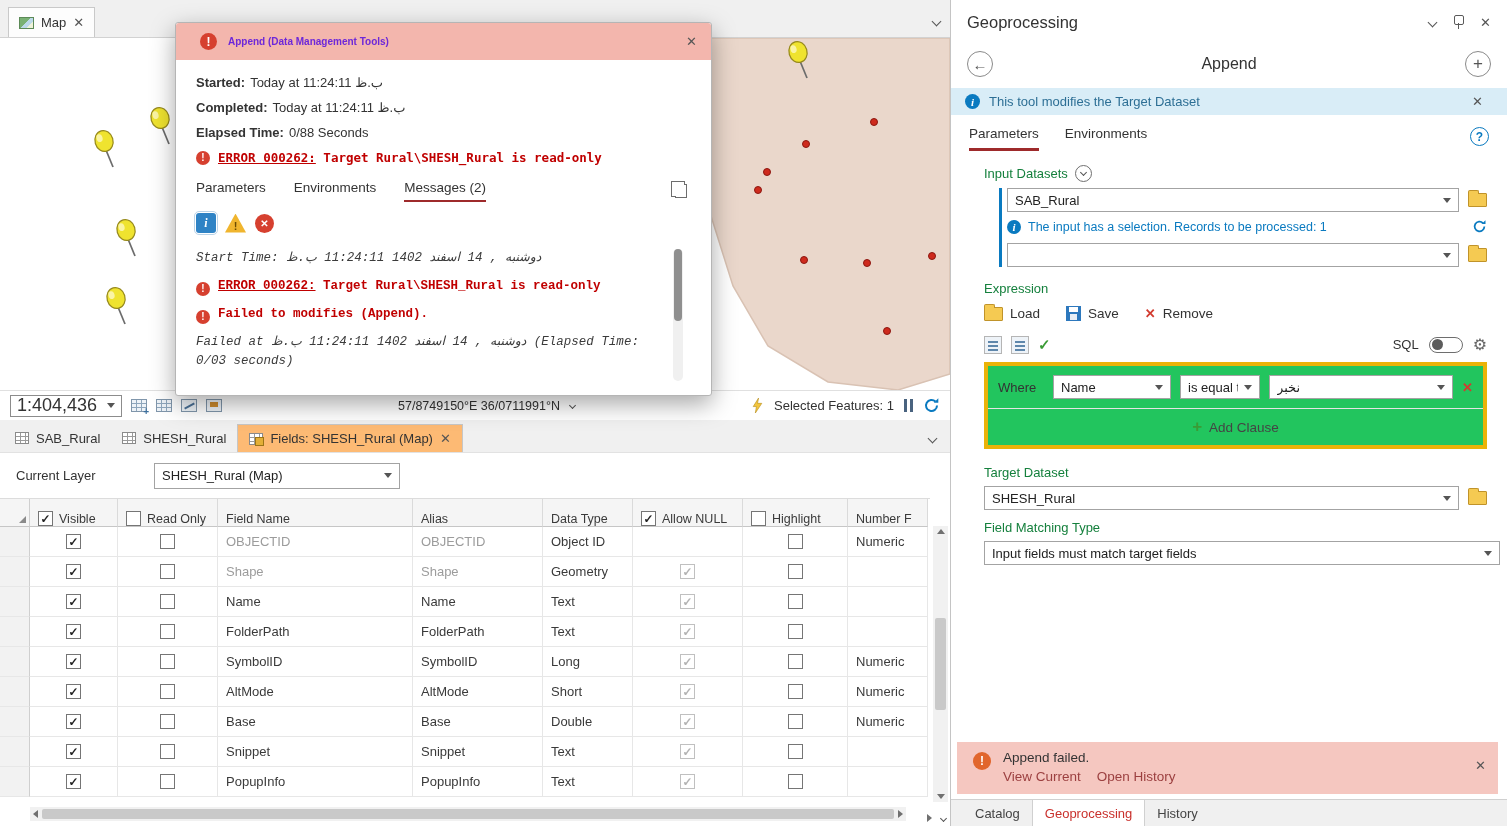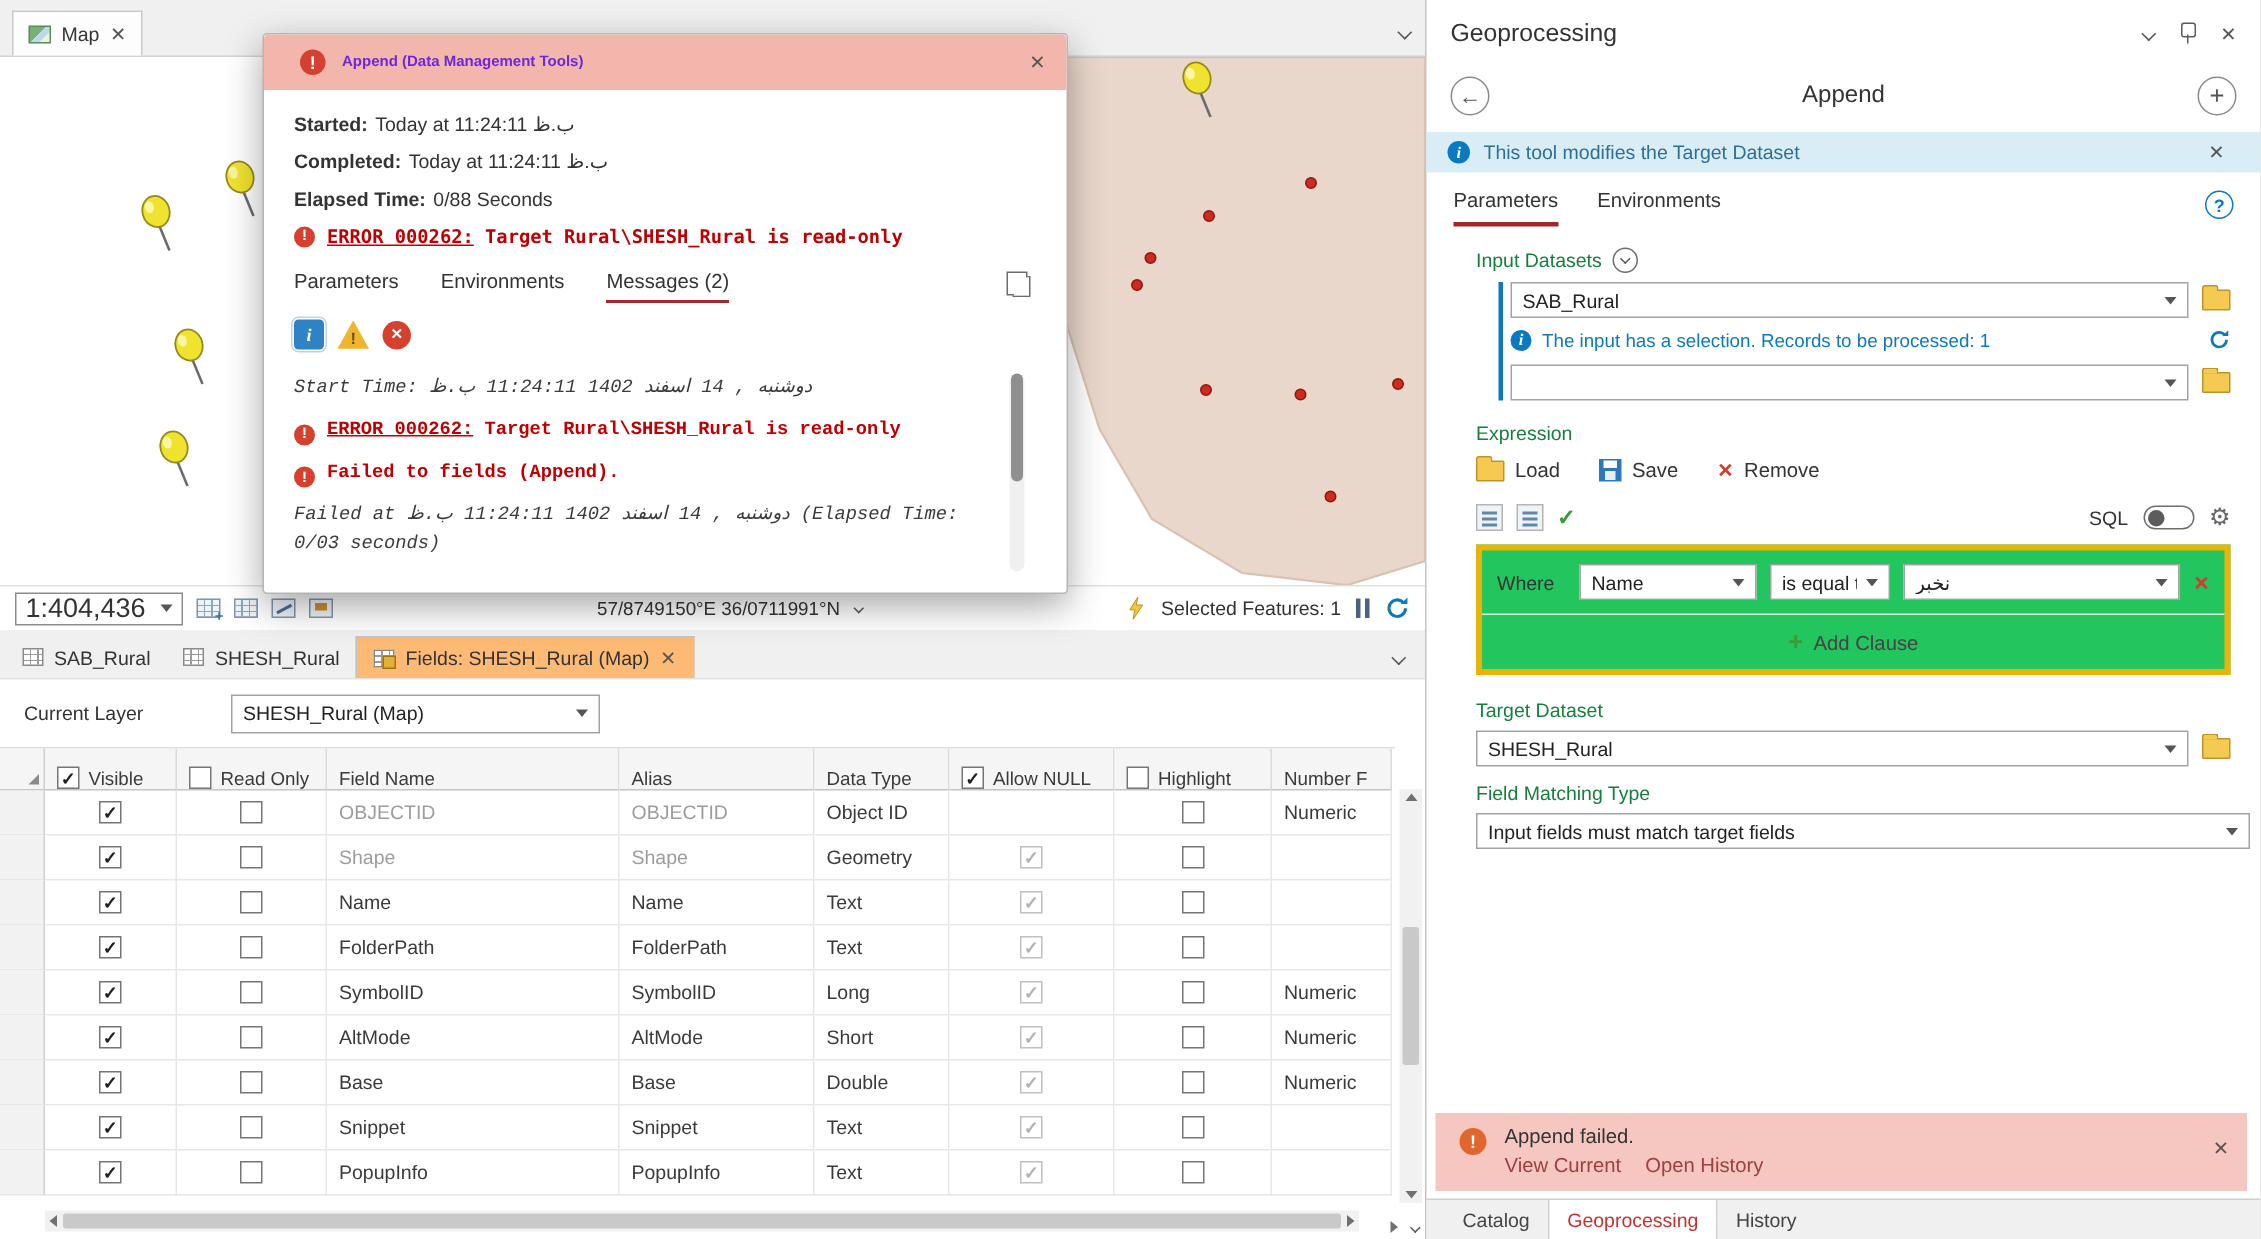--- a/index.html
+++ b/index.html
@@ -703,21 +703,21 @@
 
       <div class="filter-row">
         <span class="f-info"></span>
         <span class="f-warn"></span>
         <span class="f-err"></span>
       </div>
 
       <div class="msgs">
         <div class="msg italic">Start Time: دوشنبه , 14 اسفند 1402 11:24:11 ب.ظ</div>
         <div class="msg red"><span class="i-circle-err small mb"></span><span class="err-code">ERROR 000262:</span><span> Target Rural\SHESH_Rural is read-only</span></div>
-        <div class="msg red"><span class="i-circle-err small mb"></span><span>Failed to fields (Append).</span></div>
+        <div class="msg red"><span class="i-circle-err small mb"></span><span>Failed to modifies (Append).</span></div>
         <div class="msg italic">Failed at دوشنبه , 14 اسفند 1402 11:24:11 ب.ظ (Elapsed Time: 0/03 seconds)</div>
         <div class="dlg-scroll">
             <div class="thumb"></div>
           </div>
       </div>
     </div>
   </div>
 
 </div>
 

